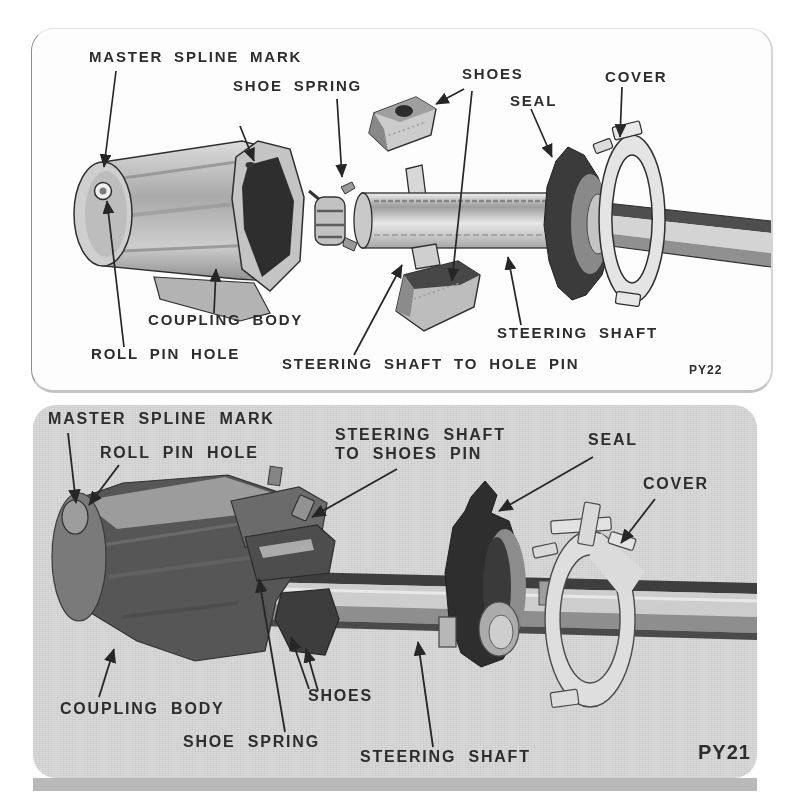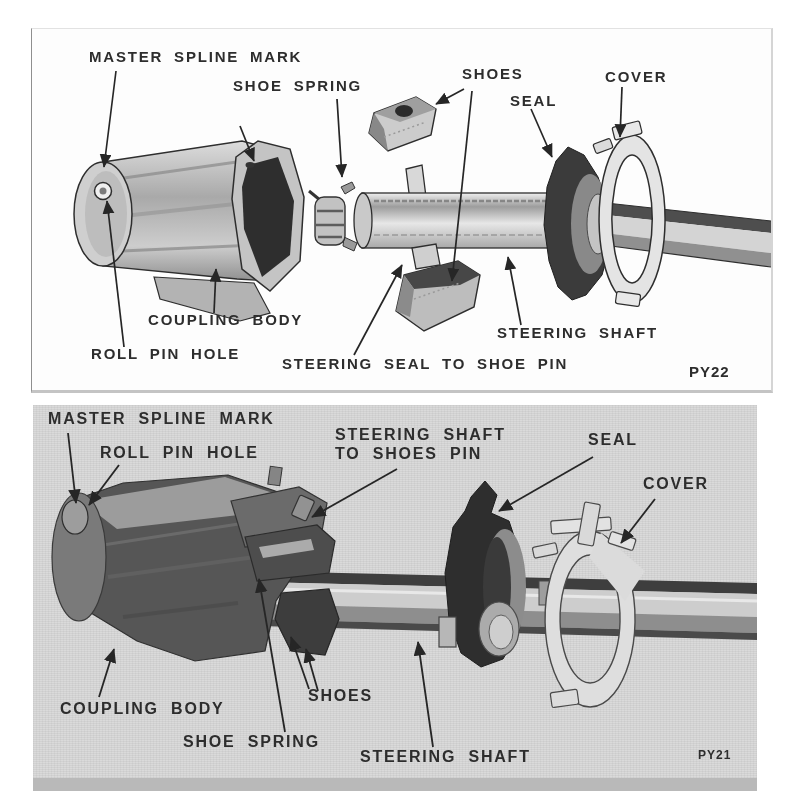--- a/index.html
+++ b/index.html
@@ -1,37 +1,37 @@
 <!DOCTYPE html>
 <html><head>
 <meta charset="utf-8">
 <style>
   html,body{margin:0;padding:0;width:800px;height:800px;background:#ffffff;overflow:hidden;}
   body{font-family:"Liberation Sans",sans-serif;}
-  .panel{position:absolute;}
+  .panel{position:absolute;border-radius:23px;}
   .panel-top{
     left:31px;top:28px;width:739px;height:361px;background:#fdfdfd;
     border-left:1px solid #8f8f8f;border-right:2px solid #d5d5d5;
     border-top:1px solid #e2e2e2;border-bottom:3px solid #c4c4c4;
   }
   .panel-bottom{
     left:33px;top:405px;width:724px;height:373px;background-color:#d9d9d9;
     background-image:
       repeating-linear-gradient(0deg, rgba(0,0,0,0.035) 0 1px, rgba(255,255,255,0.03) 1px 2px),
       repeating-linear-gradient(90deg, rgba(0,0,0,0.03) 0 1px, transparent 1px 3px);
   }
   .panel-bottom-bar{
     position:absolute;left:33px;top:778px;width:724px;height:13px;background:#b9b9b9;
   }
   .lbl,.lblb,.figcode{
     position:absolute;white-space:nowrap;color:#2d2d2d;font-weight:bold;line-height:1.1;
   }
   .lbl{font-size:15px;letter-spacing:1.8px;word-spacing:5px;}
   .lblb{font-size:16px;letter-spacing:1.8px;word-spacing:6px;}
-  .figcode{font-size:15px;letter-spacing:1px;}
+  .figcode{font-size:12px;letter-spacing:1px;}
   svg.draw{position:absolute;left:0;top:0;}
 </style>
 </head>
 <body>
 
 <div class="panel panel-top">
   <svg class="draw" width="739" height="361" viewBox="0 0 739 361">
     <defs>
       <marker id="ah-t" markerWidth="10" markerHeight="9" refX="7.5" refY="3.5" orient="auto">
         <path d="M0,0 L8,3.5 L0,7 z" fill="#262626"></path>
@@ -133,21 +133,21 @@
   </svg>
 
   <span class="lbl" style="left:57px;top:20px">MASTER SPLINE MARK</span>
   <span class="lbl" style="left:201px;top:49px">SHOE SPRING</span>
   <span class="lbl" style="left:430px;top:37px">SHOES</span>
   <span class="lbl" style="left:478px;top:64px">SEAL</span>
   <span class="lbl" style="left:573px;top:40px">COVER</span>
   <span class="lbl" style="left:116px;top:283px">COUPLING BODY</span>
   <span class="lbl" style="left:59px;top:317px">ROLL PIN HOLE</span>
   <span class="lbl" style="left:465px;top:296px">STEERING SHAFT</span>
-  <span class="lbl" style="left:250px;top:327px">STEERING SEAL TO SHOE PIN</span>
+  <span class="lbl" style="left:250px;top:327px">STEERING SHAFT TO HOLE PIN</span>
   <span class="figcode" style="left:657px;top:335px">PY22</span>
 </div>
 
 <div class="panel panel-bottom">
   <svg class="draw" width="724" height="373" viewBox="0 0 724 373">
     <defs>
       <marker id="ah-b" markerWidth="10" markerHeight="9" refX="7.5" refY="3.5" orient="auto">
         <path d="M0,0 L8,3.5 L0,7 z" fill="#262626"></path>
       </marker>
     </defs>
@@ -216,16 +216,16 @@
   <span class="lblb" style="left:15px;top:5px">MASTER SPLINE MARK</span>
   <span class="lblb" style="left:67px;top:39px">ROLL PIN HOLE</span>
   <span class="lblb" style="left:302px;top:21px">STEERING SHAFT</span>
   <span class="lblb" style="left:302px;top:40px">TO SHOES PIN</span>
   <span class="lblb" style="left:555px;top:26px">SEAL</span>
   <span class="lblb" style="left:610px;top:70px">COVER</span>
   <span class="lblb" style="left:27px;top:295px">COUPLING BODY</span>
   <span class="lblb" style="left:275px;top:282px">SHOES</span>
   <span class="lblb" style="left:150px;top:328px">SHOE SPRING</span>
   <span class="lblb" style="left:327px;top:343px">STEERING SHAFT</span>
-  <span class="figcode" style="left:665px;top:344px;font-size:12px">PY21</span>
+  <span class="figcode" style="left:665px;top:336px;font-size:20px">PY21</span>
 </div>
 
 <div class="panel-bottom-bar"></div>
 
 </body></html>

